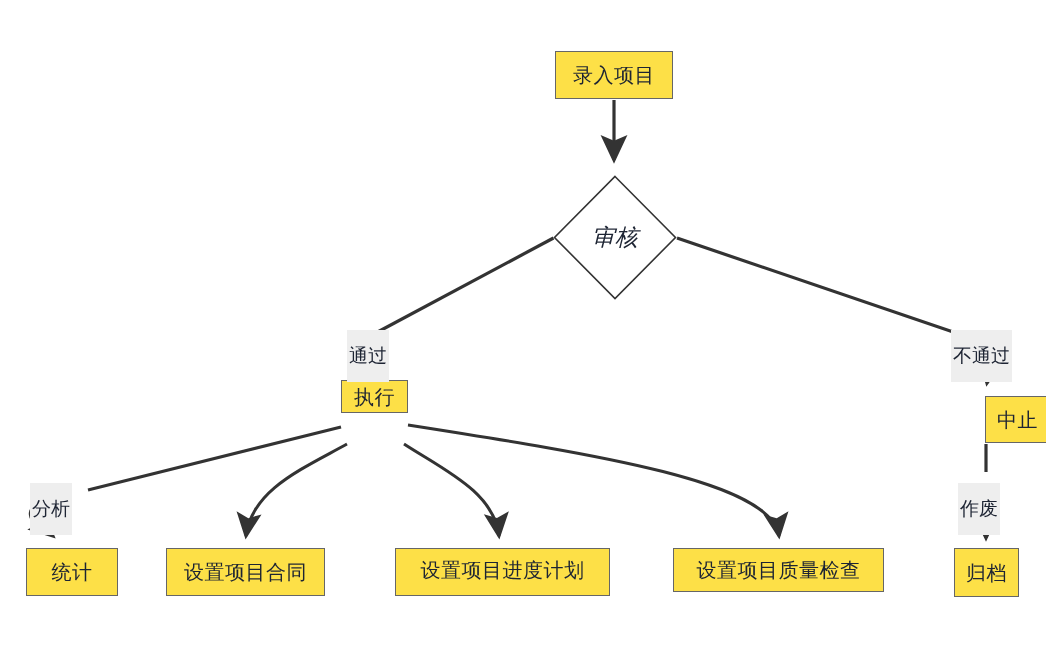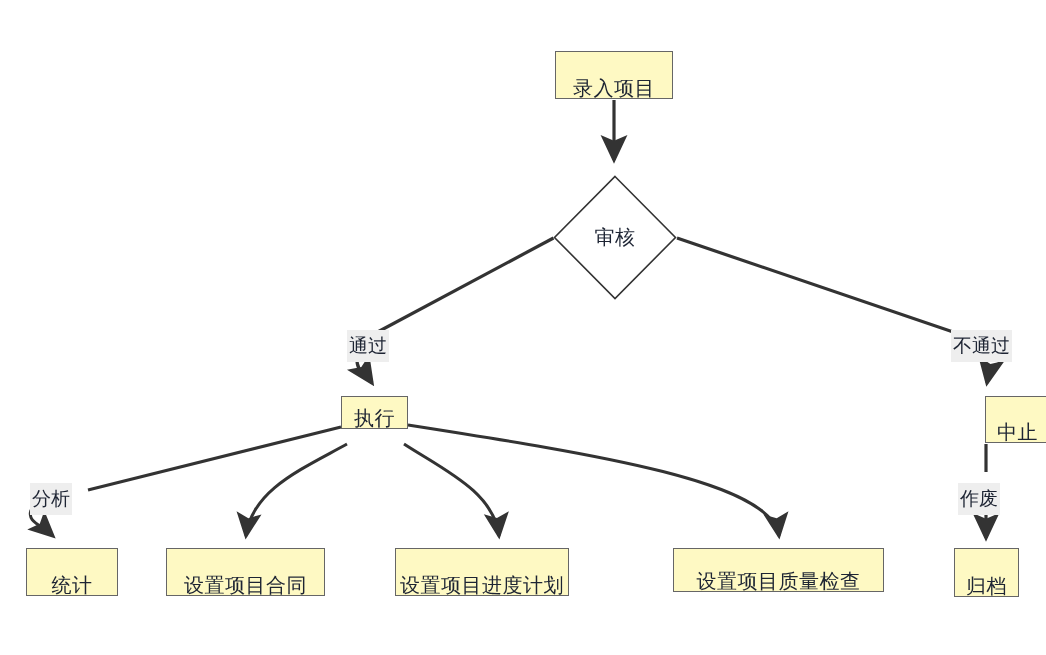--- a/index.html
+++ b/index.html
@@ -21,23 +21,23 @@
     position: absolute;
     left: 0;
     top: 0;
     width: 1046px;
     height: 655px;
   }
   .node {
     position: absolute;
     box-sizing: border-box;
     border: 1.5px solid #666666;
-    background: #fef9c3;
+    background: #fde047;
     display: flex;
-    align-items: flex-end;
+    align-items: center;
     justify-content: center;
     color: #1d2433;
     font-size: 20px;
     line-height: 1;
     letter-spacing: 0.5px;
     white-space: nowrap;
     z-index: 3;
   }
   .diamond-wrap {
     position: absolute;
@@ -51,31 +51,32 @@
   .diamond-label {
     position: absolute;
     left: 0;
     top: 0;
     width: 100%;
     height: 100%;
     display: flex;
     align-items: center;
     justify-content: center;
     color: #1d2433;
-    font-size: 20px;
+    font-size: 23px;
     letter-spacing: 0.5px;
     white-space: nowrap;
+    font-style: italic;
   }
   .edge-label {
     position: absolute;
     background: #eeeeee;
     color: #1d2433;
     font-size: 19px;
     line-height: 1.15;
-    padding: 5px 2px;
+    padding: 15px 2px;
     white-space: nowrap;
     z-index: 4;
   }
 </style>
 </head>
 <body>
 
 <div id="canvas">
 
   <svg id="edges" viewBox="0 0 1046 655" xmlns="http://www.w3.org/2000/svg">
@@ -117,37 +118,37 @@
     <span>录入项目</span>
   </div>
 
   <div class="diamond-wrap" style="left:553px; top:175px; width:124px; height:125px;">
     <svg class="diamond-shape" width="124" height="125" viewBox="0 0 124 125" xmlns="http://www.w3.org/2000/svg">
       <polygon points="62,1.5 122.5,62.5 62,123.5 1.5,62.5" fill="#ffffff" stroke="#333333" stroke-width="1.6"></polygon>
     </svg>
     <div class="diamond-label">审核</div>
   </div>
 
-  <div class="node" style="left:341px; top:396px; width:67px; height:33px;">
+  <div class="node" style="left:341px; top:380px; width:67px; height:33px;">
     <span>执行</span>
   </div>
 
   <div class="node" style="left:985px; top:396px; width:65px; height:47px;">
     <span>中止</span>
   </div>
 
   <div class="node" style="left:26px; top:548px; width:92px; height:48px;">
     <span>统计</span>
   </div>
 
   <div class="node" style="left:166px; top:548px; width:159px; height:48px;">
     <span>设置项目合同</span>
   </div>
 
-  <div class="node" style="left:395px; top:548px; width:174px; height:48px;">
+  <div class="node" style="left:395px; top:548px; width:215px; height:48px;font-family:Liberation Mono, monospace;">
     <span>设置项目进度计划</span>
   </div>
 
   <div class="node" style="left:673px; top:548px; width:211px; height:44px;">
     <span>设置项目质量检查</span>
   </div>
 
   <div class="node" style="left:954px; top:548px; width:65px; height:49px;">
     <span>归档</span>
   </div>

